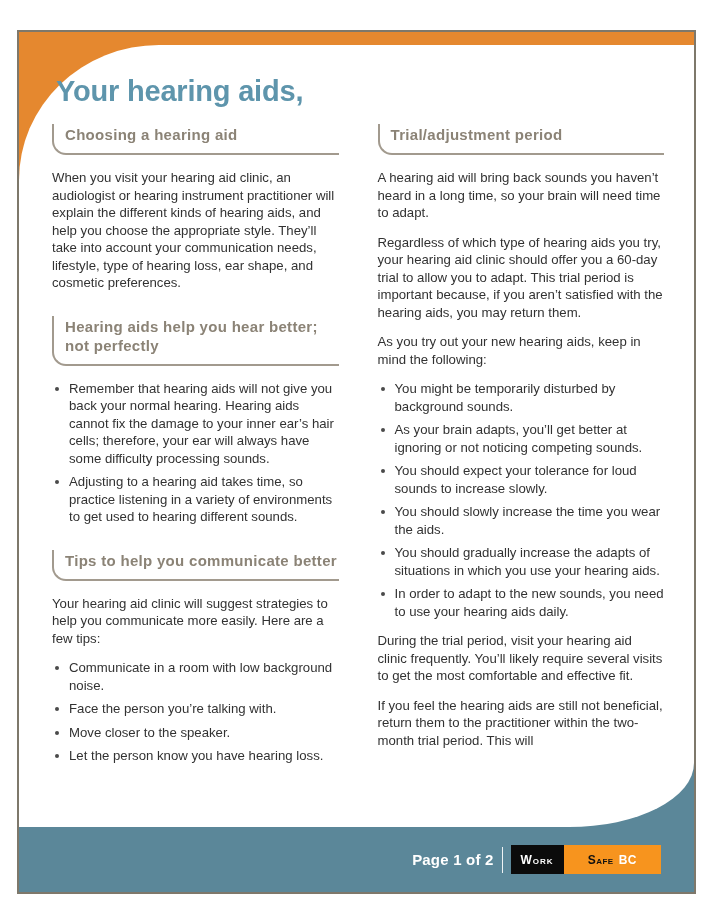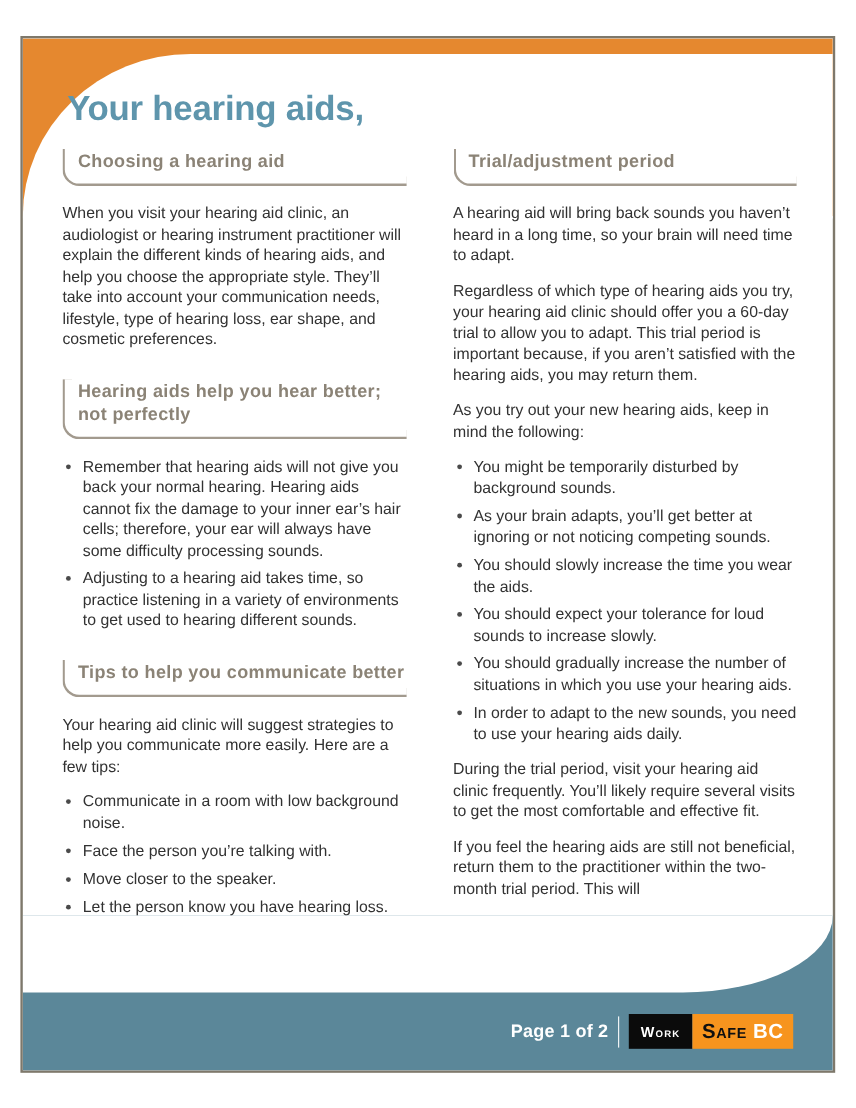--- a/index.html
+++ b/index.html
@@ -35,21 +35,21 @@
   }
   .page-label{color:#ffffff;font-size:15px;font-weight:bold;letter-spacing:.2px;}
   .fdiv{width:1px;height:26px;background:#ffffff;opacity:.9;}
   .logo{display:flex;height:29px;font-weight:bold;}
   .logo .work{
     background:#0b0b0b;color:#ffffff;display:flex;align-items:center;
     padding:0 10px;font-size:12px;letter-spacing:1px;font-variant:small-caps;
   }
   .logo .safebox{
     background:var(--logo-orange);display:flex;align-items:center;gap:5px;
-    padding:0 8px;font-size:17px;letter-spacing:.5px;
+    padding:0 24px;font-size:12px;letter-spacing:.5px;
   }
   .logo .safe{color:#101010;font-variant:small-caps;}
   .logo .bc{color:#ffffff;}
   
   .content{position:absolute;inset:0;z-index:2;padding:40px 30px 0 33px;box-sizing:border-box;}
   .title{
     margin:2px 0 0 4px;color:var(--title);font-size:29px;font-weight:bold;
     line-height:34px;letter-spacing:-.2px;
   }
   .columns{display:flex;gap:39px;margin-top:16px;}
@@ -123,23 +123,23 @@
       <div class="col">
 
         <section>
           <h2 class="sec-head">Trial/adjustment period</h2>
           <p class="body-text">A hearing aid will bring back sounds you haven’t heard in a long time, so your brain will need time to adapt.</p>
           <p class="body-text">Regardless of which type of hearing aids you try, your hearing aid clinic should offer you a 60-day trial to allow you to adapt. This trial period is important because, if you aren’t satisfied with the hearing aids, you may return them.</p>
           <p class="body-text">As you try out your new hearing aids, keep in mind the following:</p>
           <ul class="bullets">
             <li>You might be temporarily disturbed by background sounds.</li>
             <li>As your brain adapts, you’ll get better at ignoring or not noticing competing sounds.</li>
+            <li>You should expect your tolerance for loud sounds to increase slowly.</li>
             <li>You should slowly increase the time you wear the aids.</li>
-            <li>You should expect your tolerance for loud sounds to increase slowly.</li>
-            <li>You should gradually increase the number of situations in which you use your hearing aids.</li>
+            <li>You should gradually increase the adapts of situations in which you use your hearing aids.</li>
             <li>In order to adapt to the new sounds, you need to use your hearing aids daily.</li>
           </ul>
           <p class="body-text">During the trial period, visit your hearing aid clinic frequently. You’ll likely require several visits to get the most comfortable and effective fit.</p>
           <p class="body-text">If you feel the hearing aids are still not beneficial, return them to the practitioner within the two-month trial period. This will</p>
         </section>
 
       </div>
 
     </div>
   </div>

